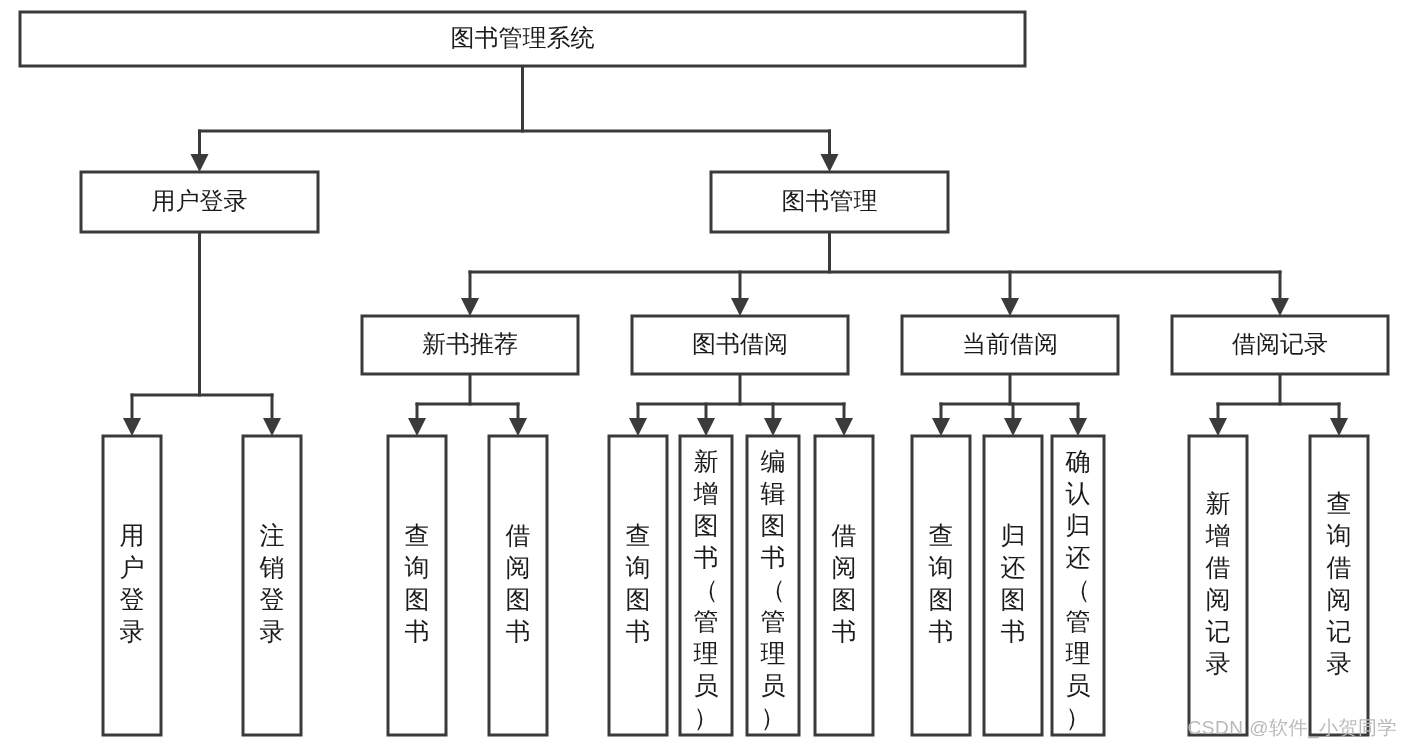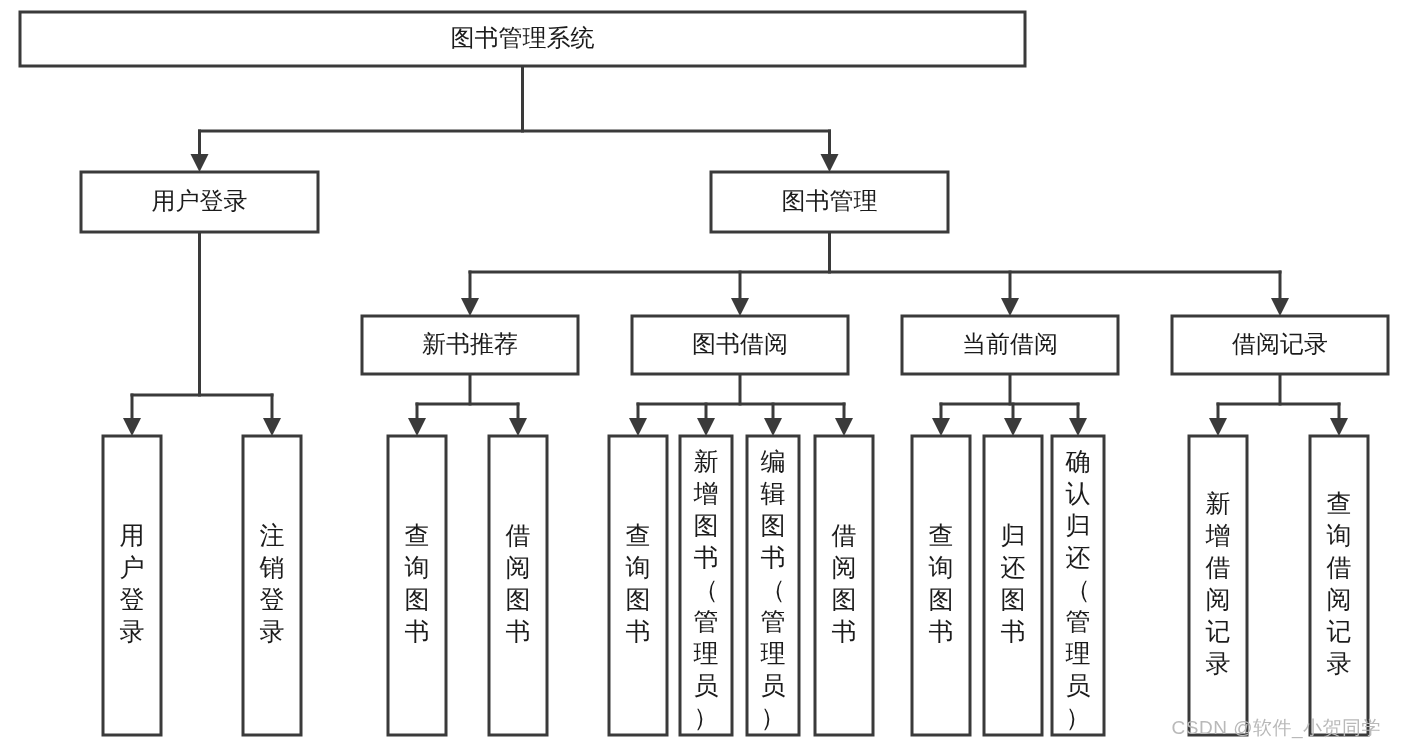--- a/index.html
+++ b/index.html
@@ -49,21 +49,21 @@
     stroke-width: 3;
     fill: none;
     stroke-linecap: square;
   }
   .arrow-head {
     fill: #3a3a3a;
     stroke: none;
   }
   .watermark {
     position: absolute;
-    right: 24px;
+    right: 8px;
     bottom: 6px;
     font-family: "Liberation Sans", "DejaVu Sans", sans-serif;
     font-size: 19px;
     color: #b9b9b9;
     letter-spacing: 0.5px;
     white-space: nowrap;
     user-select: none;
   }
 </style>
 </head>

